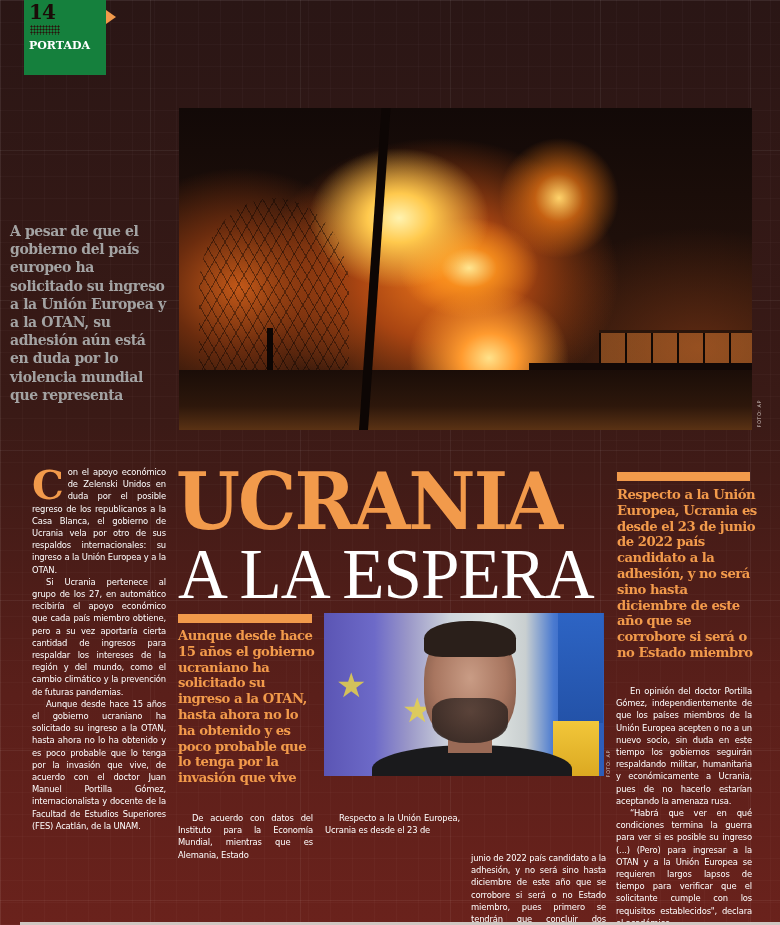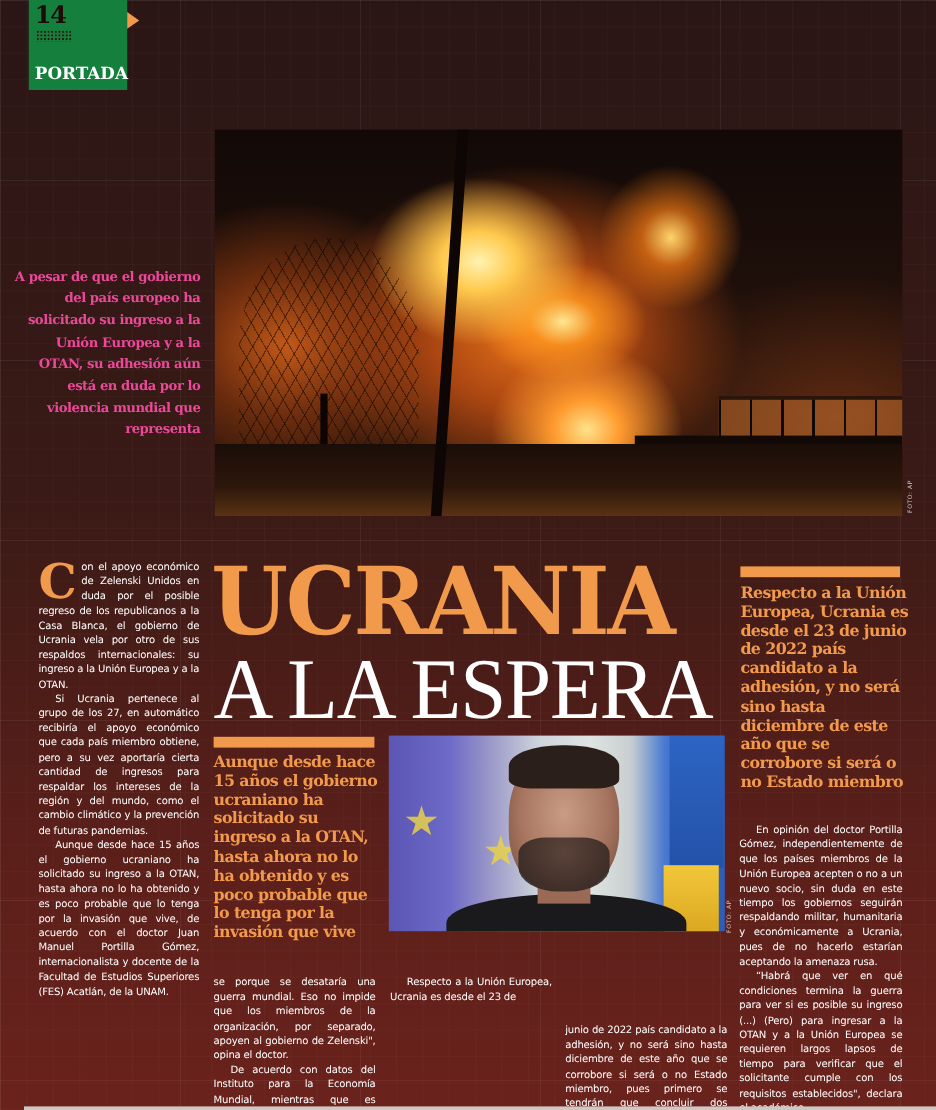--- a/index.html
+++ b/index.html
@@ -30,22 +30,22 @@
     .page-num {
       position: absolute; left: 5px; top: 0px;
       font-family: "DejaVu Serif", serif; font-weight: bold; font-size: 20px; color: #1b0c08; letter-spacing: -1px;
     }
     .page-dots {
       position: absolute; left: 6px; top: 25px; width: 30px; height: 10px;
       background-image: radial-gradient(#2a130c 45%, transparent 50%);
       background-size: 3px 3px;
     }
     .page-section {
-      position: absolute; left: 5px; top: 54px;
-      font-family: "DejaVu Serif", serif; font-weight: bold; font-size: 14px; color: #fff;
+      position: absolute; left: 5px; top: 39px;
+      font-family: "DejaVu Serif", serif; font-weight: bold; font-size: 11px; color: #fff;
     }
 
     .hero-photo {
       position: absolute; left: 179px; top: 108px; width: 573px; height: 322px;
       overflow: hidden;
       background:
         radial-gradient(ellipse 90px 70px at 220px 110px, #fff3b0 0%, #ffc94d 35%, rgba(255,140,20,0) 100%),
         radial-gradient(ellipse 70px 50px at 290px 160px, #ffe690 0%, rgba(255,150,30,0.8) 40%, rgba(255,120,0,0) 100%),
         radial-gradient(ellipse 60px 60px at 380px 90px, #ffd36b 0%, rgba(240,120,20,0.7) 40%, rgba(200,80,0,0) 100%),
         radial-gradient(ellipse 80px 70px at 310px 250px, #ffe28a 0%, #ff9a2e 35%, rgba(200,80,10,0) 100%),
@@ -77,23 +77,23 @@
       position: absolute; left: 420px; top: 222px; width: 153px; height: 40px;
       border-top: 3px solid #2a150b;
       background: repeating-linear-gradient(90deg, rgba(10,5,3,0.9) 0 2px, rgba(255,150,60,0.35) 2px 26px);
     }
     .photo-credit {
       position: absolute; font-size: 5px; color: #cfc3bf; letter-spacing: 0.5px;
       writing-mode: vertical-rl; transform: rotate(180deg);
     }
 
     .kicker-left {
-      position: absolute; left: 10px; top: 222px; width: 157px; text-align: right;
-      font-family: "DejaVu Serif", serif; font-weight: bold; font-size: 11px; line-height: 18.2px;
-      color: #ec4899; letter-spacing: -0.4px;
+      position: absolute; left: 10px; top: 222px; width: 157px; text-align: left;
+      font-family: "DejaVu Serif", serif; font-weight: bold; font-size: 14px; line-height: 18.2px;
+      color: #a3a3a3; letter-spacing: -0.4px;
     }
 
     .headline-1 {
       position: absolute; left: 176px; top: 462px; width: 436px;
       font-family: "DejaVu Serif", serif; font-weight: bold; font-size: 78px; line-height: 80px;
       color: #f29a4b; letter-spacing: -2px; transform: scaleX(0.94); transform-origin: left;
       white-space: nowrap;
     }
     .headline-2 {
       position: absolute; left: 178px; top: 538px; width: 436px;
@@ -193,21 +193,20 @@
   <div class="face"></div>
   <div class="hair"></div>
   <div class="beard"></div>
 </div>
 <div class="photo-credit" style="left:605px; top:750px;">FOTO: AP</div>
 
 <div class="pull-bar" style="left:617px; top:472px; width:133px;"></div>
 <div class="pull-quote" style="left:617px; top:487px; width:140px;">Respecto a la Unión Europea, Ucrania es desde el 23 de junio de 2022 país candidato a la adhesión, y no será sino hasta diciembre de este año que se corrobore si será o no Estado miembro</div>
 
 <div class="col-text" style="left:178px; top:812px; width:135px;">
-  <p class="first">se porque se desataría una guerra mundial. Eso no impide que los miembros de la organización, por separado, apoyen al gobierno de Zelenski", opina el doctor.</p>
   <p>De acuerdo con datos del Instituto para la Economía Mundial, mientras que es Alemania, Estado</p>
 </div>
 
 <div class="col-text" style="left:325px; top:812px; width:135px;">
   <p>Respecto a la Unión Europea, Ucrania es desde el 23 de</p>
 </div>
 
 <div class="col-text" style="left:471px; top:852px; width:135px;">
   <p class="first">junio de 2022 país candidato a la adhesión, y no será sino hasta diciembre de este año que se corrobore si será o no Estado miembro, pues primero se tendrán que concluir dos reuniones del Consejo Europeo y de los dirigentes.</p>
 </div>

